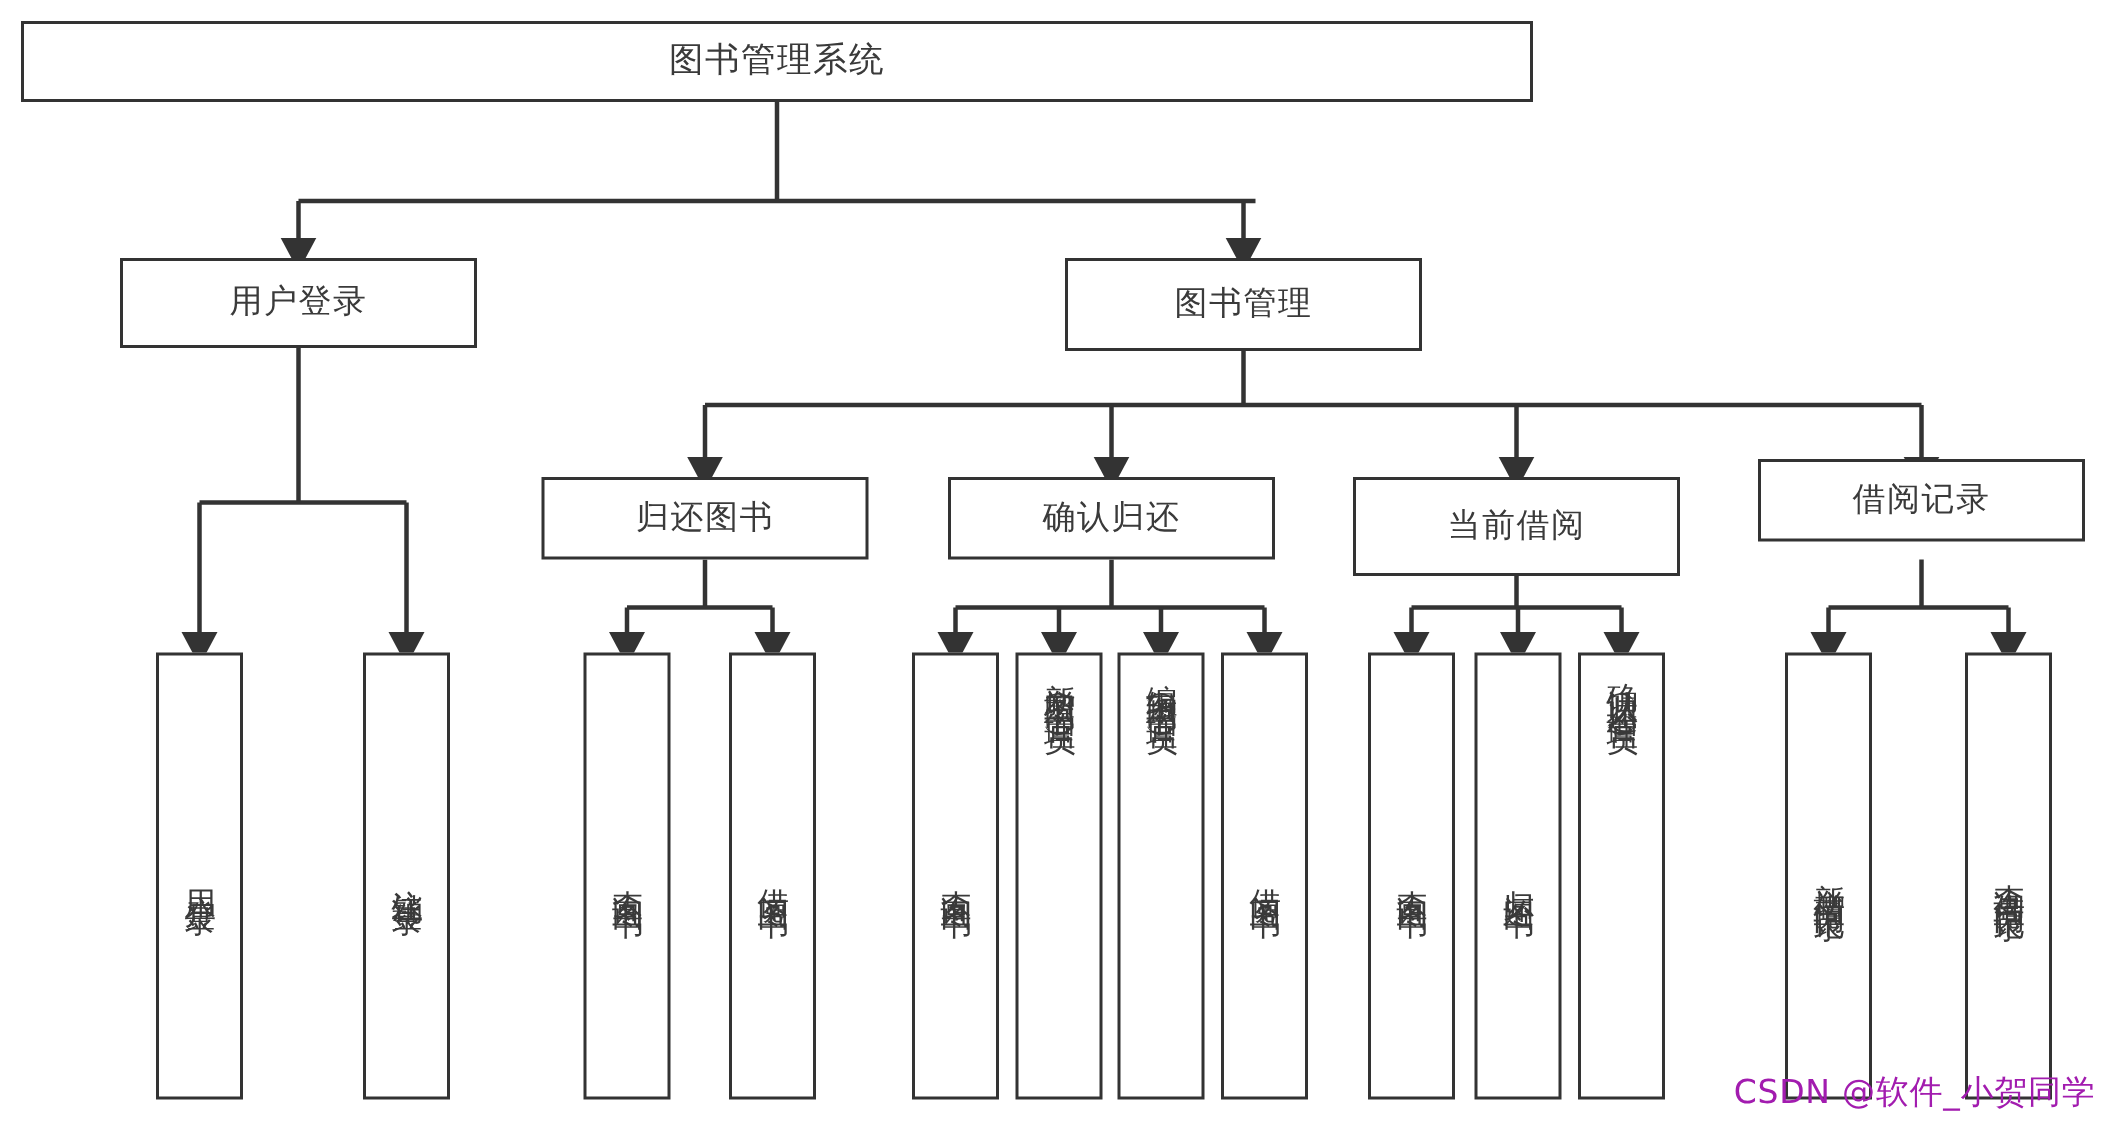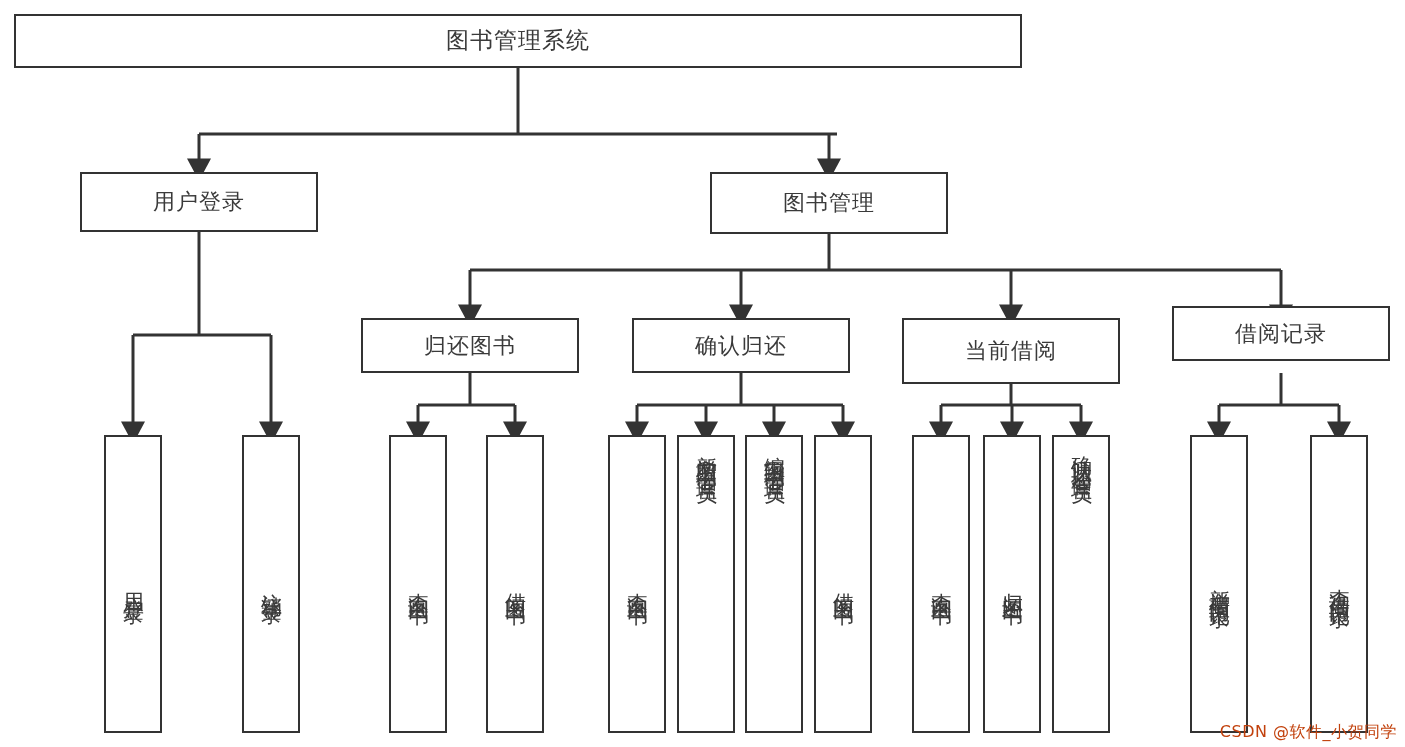--- a/index.html
+++ b/index.html
@@ -63,22 +63,22 @@
     line-height: 1;
   }
   .node-box.vertical.centered {
     align-items: center;
     padding-top: 0;
   }
   .watermark {
     position: absolute;
     right: 8px;
     bottom: 4px;
-    font-size: 16px;
-    color: #c2410c;
+    font-size: 22px;
+    color: #a21caf;
     letter-spacing: 0.5px;
     white-space: nowrap;
     pointer-events: none;
   }
 </style>
 </head>
 <body>
 
 <div id="diagram-root">
 

